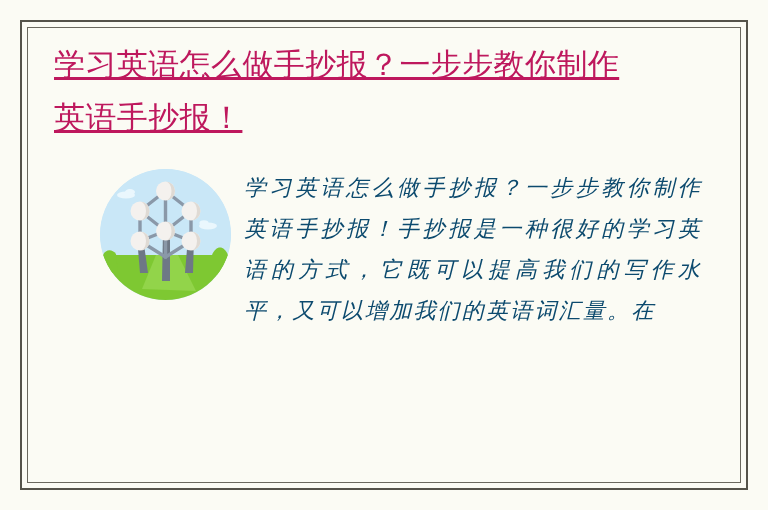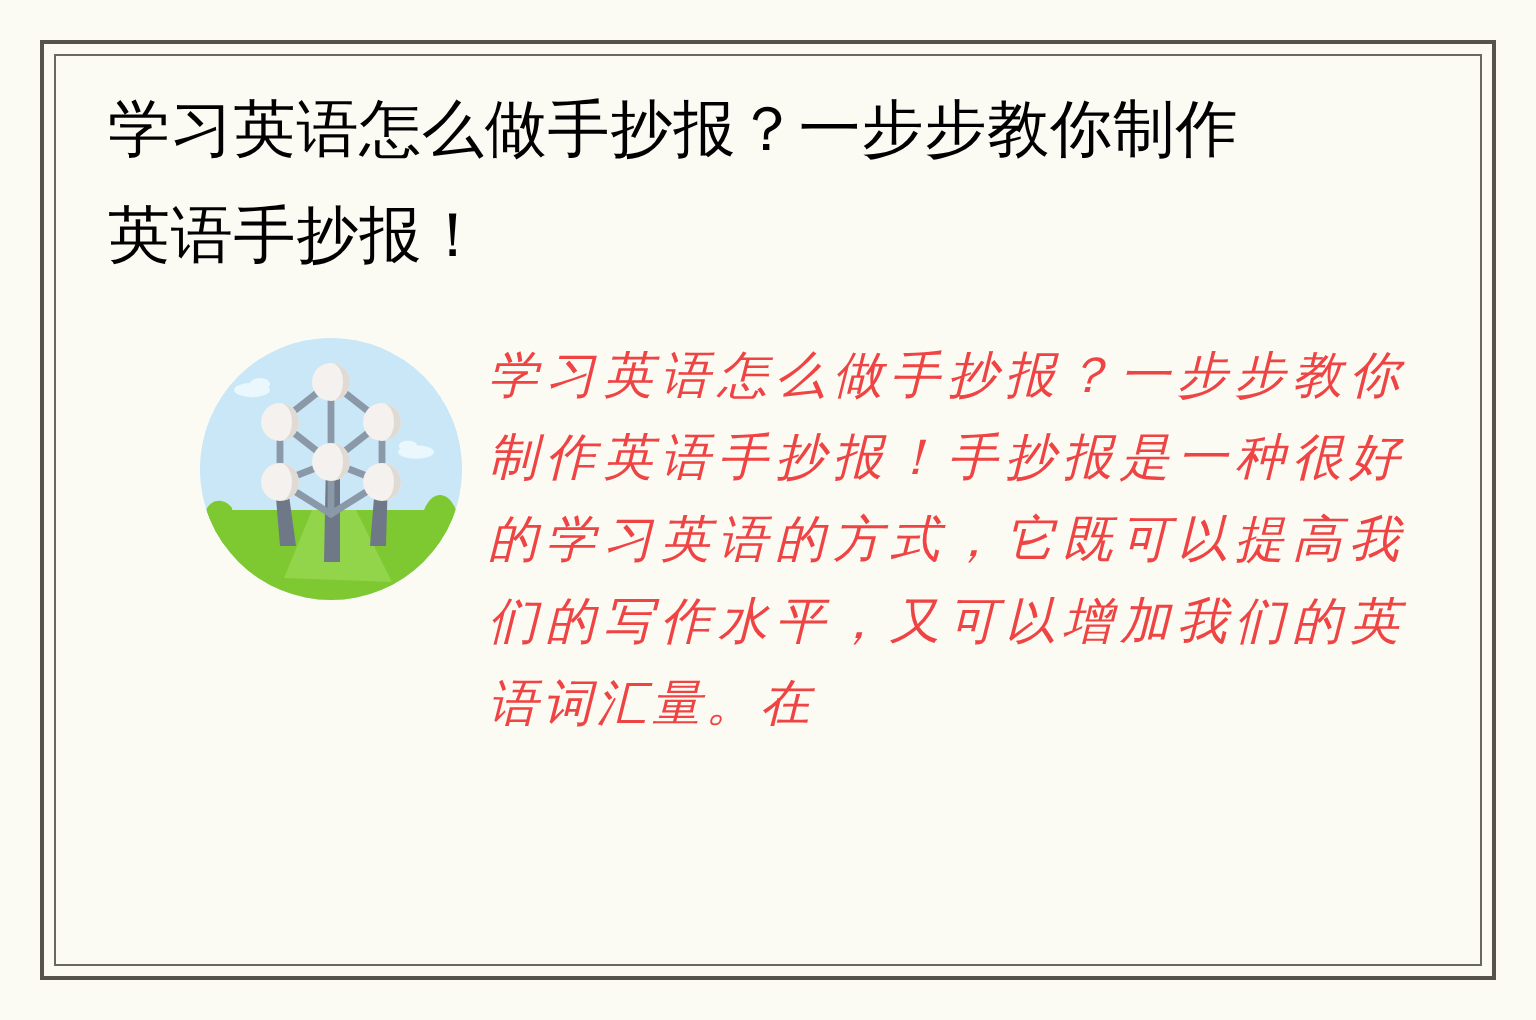--- a/index.html
+++ b/index.html
@@ -45,24 +45,25 @@
     overflow: hidden;
   }
 
   
   #article-title {
     margin: 0;
     padding: 0;
     font-size: 31px;
     line-height: 53px;
     font-weight: 400;
-    color: #000000;
+    color: #be185d;
     letter-spacing: 0.4px;
     width: 580px;
     word-break: break-all;
+    text-decoration: underline;
   }
 
   
   #article-body {
     position: relative;
     margin-top: 23px;
     height: 250px;
     overflow: hidden;
   }
 
@@ -79,23 +80,23 @@
   }
   #article-thumbnail svg { display: block; }
 
   
   #article-paragraph {
     position: absolute;
     left: 190px;
     top: 0;
     width: 458px;
     margin: 0;
-    font-size: 25px;
+    font-size: 22px;
     line-height: 41px;
-    color: #ef4444;
+    color: #0c4a6e;
     text-align: justify;
     text-align-last: left;
     letter-spacing: 2.2px;
     font-family: "DejaVu Serif", serif;
     font-style: italic;
     word-break: break-all;
   }
 </style>
 </head>
 <body>

